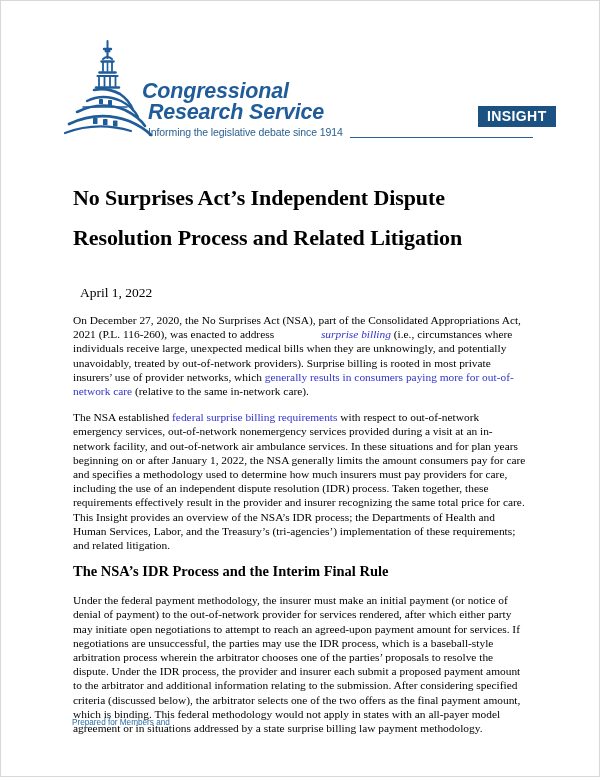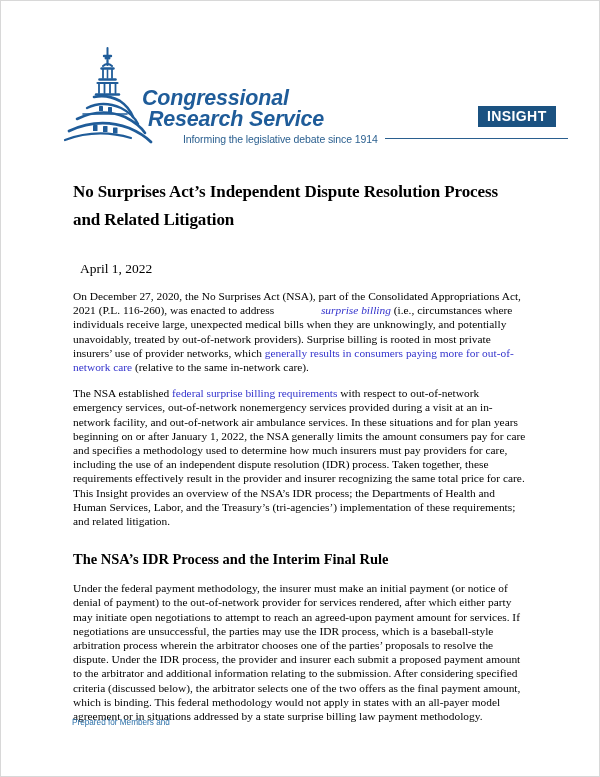--- a/index.html
+++ b/index.html
@@ -28,21 +28,21 @@
   .masthead {
     position: absolute;
     left: 0;
     top: 0;
     width: 600px;
     height: 160px;
   }
   .logo-block {
     position: absolute;
     left: 62px;
-    top: 44px;
+    top: 37px;
     width: 410px;
     height: 105px;
   }
   .dome {
     position: absolute;
     left: 0;
     top: 0;
     width: 92px;
     height: 100px;
   }
@@ -64,22 +64,21 @@
   }
   .wordmark-line.second {
     padding-left: 6px;
   }
   .tagline-row {
     position: absolute;
     left: 85px;
     top: 88px;
     width: 385px;
     display: flex;
-    align-items: flex-start;
-    padding-left: 35px;
+    align-items: flex-end;
   }
   .tagline {
     font-family: "Liberation Sans", sans-serif;
     font-size: 10.5px;
     color: #2A5F8F;
     white-space: nowrap;
     letter-spacing: -0.1px;
   }
   .tagline-rule {
     flex: 1;
@@ -106,38 +105,38 @@
   .content {
     position: absolute;
     left: 72px;
     top: 177px;
     width: 456px;
   }
   h1.doc-title {
     margin: 0;
     font-family: "Liberation Serif", serif;
     font-weight: bold;
-    font-size: 17px;
-    line-height: 28px;
+    font-size: 22px;
+    line-height: 40px;
     letter-spacing: -0.1px;
   }
   .doc-date {
     margin-top: 27px;
     font-size: 13.5px;
     line-height: 16px;
     margin-left: 7px;
   }
   p.body-text {
     margin: 12px 0 0 0;
     font-size: 11.4px;
     line-height: 14.2px;
     text-align: left;
   }
   h2.section-heading {
-    margin: 22px 0 0 0;
+    margin: 10px 0 0 0;
     font-family: "Liberation Serif", serif;
     font-weight: bold;
     font-size: 14.5px;
     line-height: 19px;
   }
   a.doc-link {
     color: #3333CC;
     text-decoration: none;
   }
   a.doc-link.ital {

